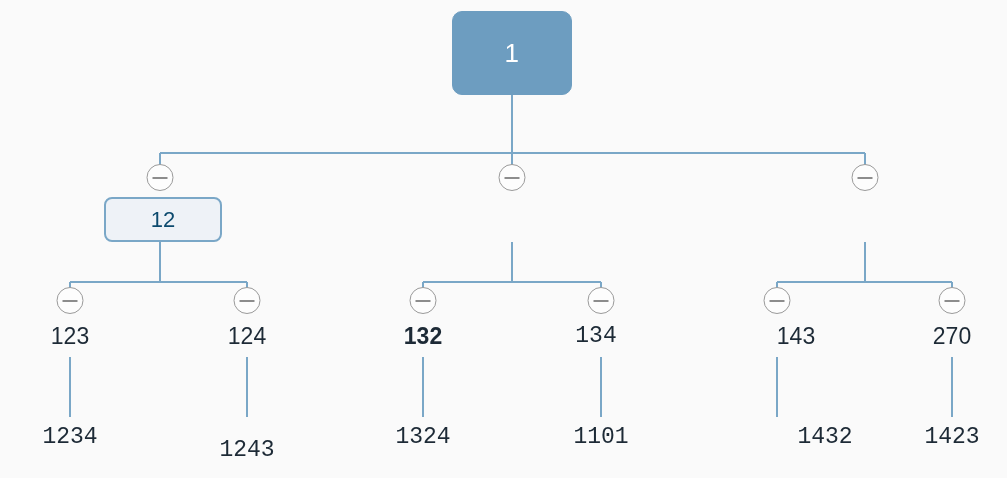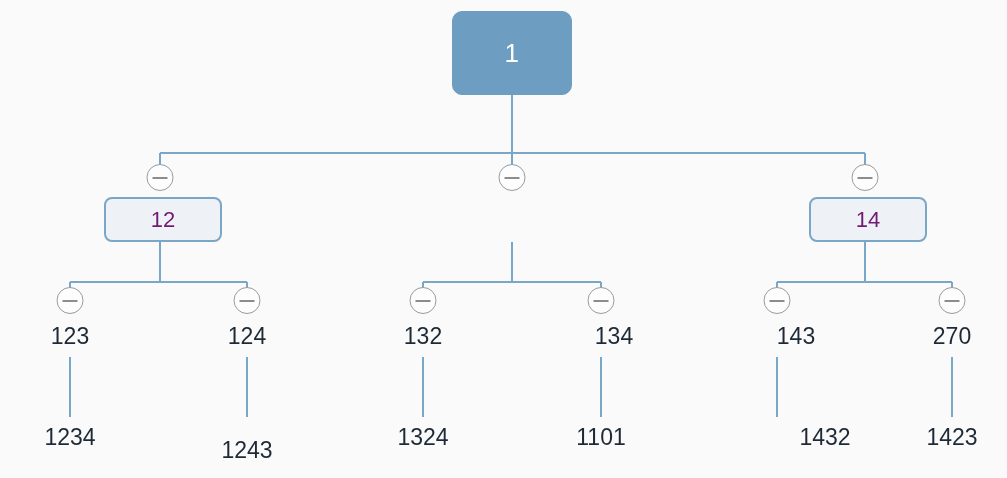--- a/index.html
+++ b/index.html
@@ -52,38 +52,39 @@
     position: absolute;
     box-sizing: border-box;
     width: 118px;
     height: 45px;
     background: #eef2f7;
     border: 2px solid #7aa7c7;
     border-radius: 8px;
     display: flex;
     align-items: center;
     justify-content: center;
-    color: #701a75;
+    color: #0c4a6e;
     font-size: 22px;
     font-weight: 400;
   }
 
   
   .node-text {
     position: absolute;
     transform: translateX(-50%);
     white-space: nowrap;
     color: #1d2a36;
     text-align: center;
   }
   .node-text.lvl3 {
     font-size: 23px;
   }
   .node-text.lvl4 {
     font-size: 23px;
+    font-family: Liberation Mono, monospace;
   }
 
   
   .toggle {
     position: absolute;
     box-sizing: border-box;
     width: 27px;
     height: 27px;
     border-radius: 50%;
     background: #fdfdfd;
@@ -142,33 +143,32 @@
     </g>
   </svg>
 
   <div class="node-root">1</div>
 
   <div class="toggle" style="left:160px; top:164px;"></div>
   <div class="toggle" style="left:512px; top:164px;"></div>
   <div class="toggle" style="left:865px; top:164px;"></div>
 
   <div class="node-box" style="left:104px; top:197px;">12</div>
-  <div class="node-box" style="left:809px; top:197px;">14</div>
 
   <div class="toggle" style="left:70px;  top:287px;"></div>
   <div class="toggle" style="left:247px; top:287px;"></div>
   <div class="toggle" style="left:423px; top:287px;"></div>
   <div class="toggle" style="left:601px; top:287px;"></div>
   <div class="toggle" style="left:777px; top:287px;"></div>
   <div class="toggle" style="left:952px; top:287px;"></div>
 
   <div class="node-text lvl3" style="left:70px;  top:323px;">123</div>
   <div class="node-text lvl3" style="left:247px; top:323px;">124</div>
-  <div class="node-text lvl3" style="left:423px; top:323px;">132</div>
-  <div class="node-text lvl3" style="left:614px; top:323px;">134</div>
+  <div class="node-text lvl3" style="left:423px; top:323px;font-weight:bold;">132</div>
+  <div class="node-text lvl3" style="left:596px; top:323px;font-family:Liberation Mono, monospace;">134</div>
   <div class="node-text lvl3" style="left:777px; top:323px;margin-left:19px;">143</div>
   <div class="node-text lvl3" style="left:952px; top:323px;">270</div>
 
   <div class="node-text lvl4" style="left:70px;  top:424px;">1234</div>
   <div class="node-text lvl4" style="left:247px; top:424px;margin-top:13px;">1243</div>
   <div class="node-text lvl4" style="left:423px; top:424px;">1324</div>
   <div class="node-text lvl4" style="left:601px; top:424px;">1101</div>
   <div class="node-text lvl4" style="left:777px; top:424px;margin-left:48px;">1432</div>
   <div class="node-text lvl4" style="left:952px; top:424px;">1423</div>
 

